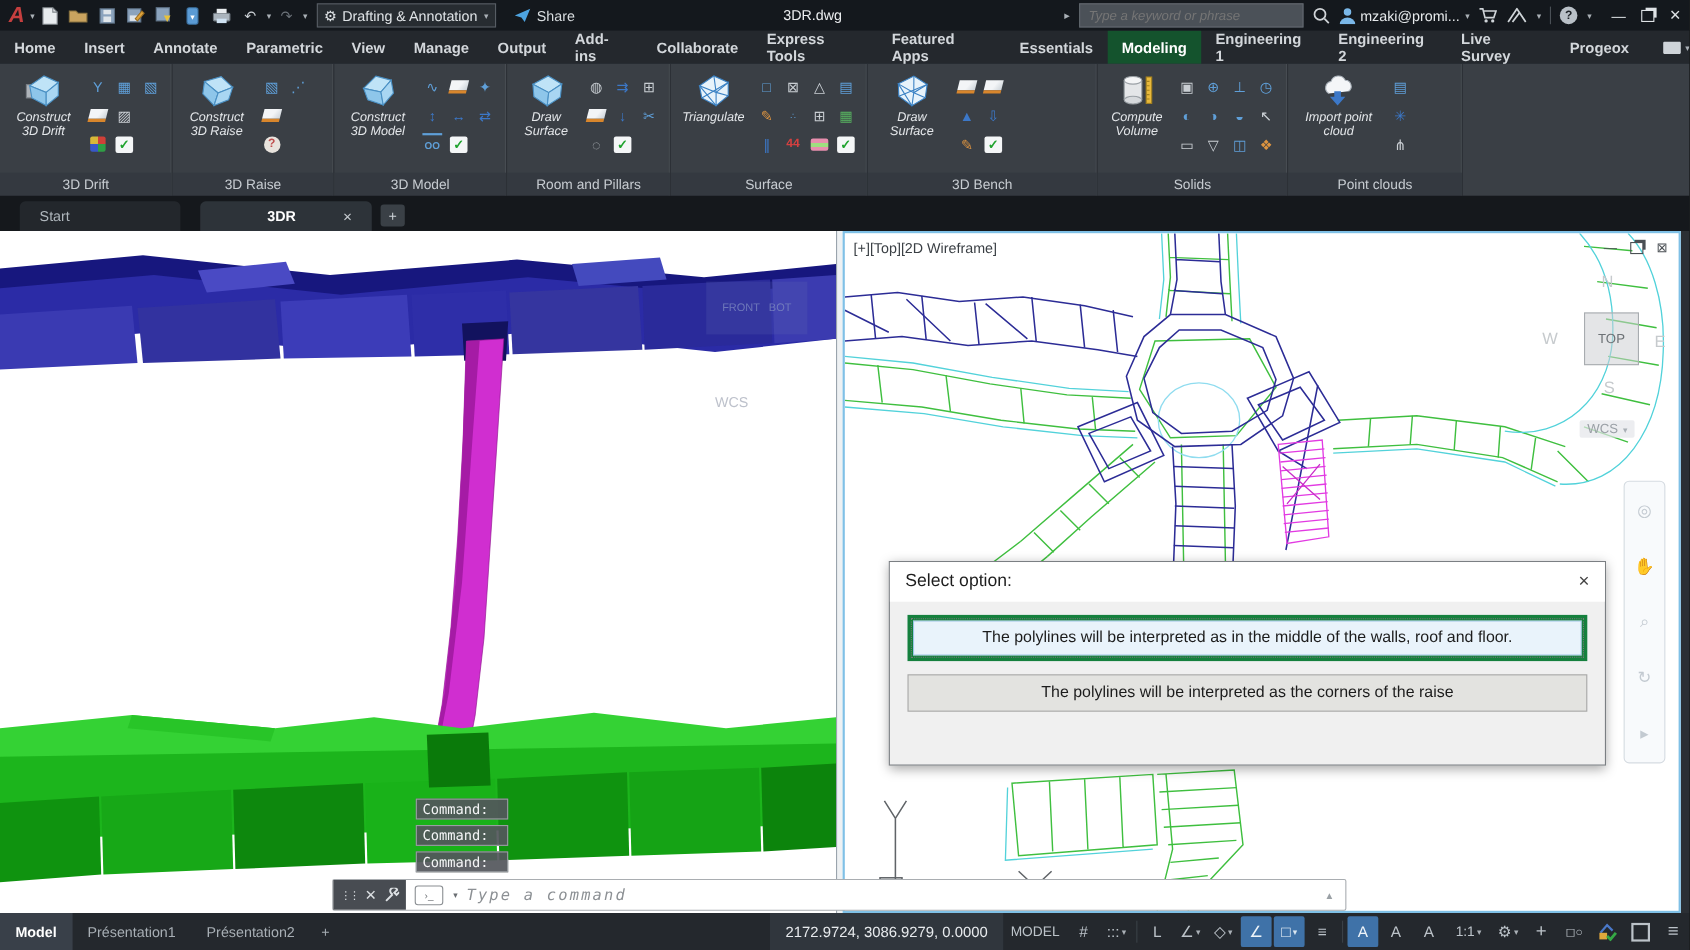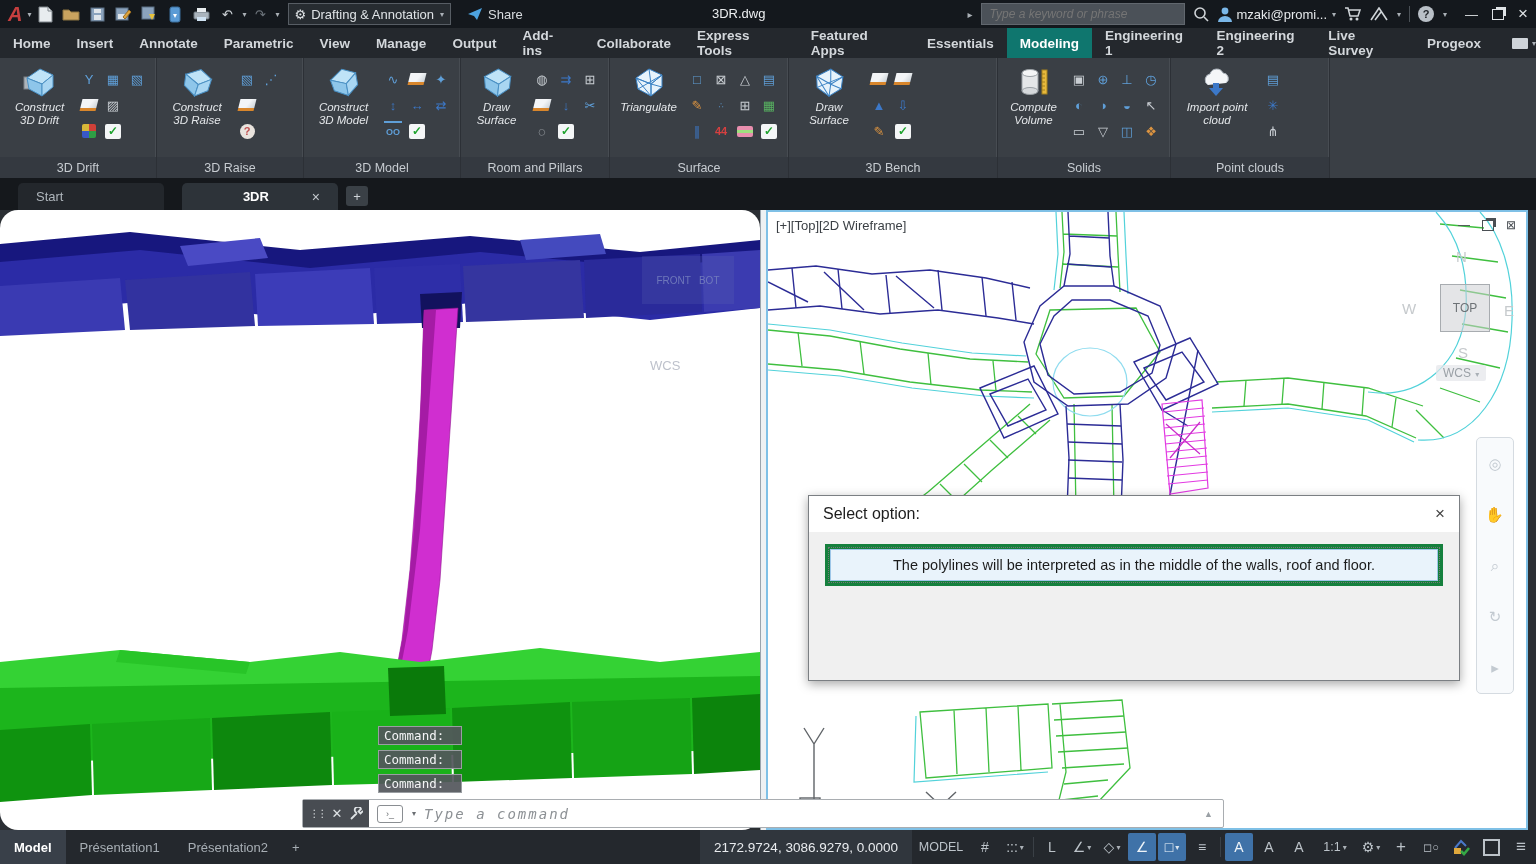--- a/index.html
+++ b/index.html
@@ -23,21 +23,21 @@
   .userbox{display:flex;align-items:center;gap:4px;color:#e6e9eb;}
   .help-circle{width:16px;height:16px;border-radius:50%;background:#b9c0c7;color:#1d2126;font-weight:bold;
                font-size:11px;display:flex;align-items:center;justify-content:center;}
   .winbtns{display:flex;align-items:center;gap:14px;margin-left:10px;color:#dfe3e6;font-size:13px;}
   .restore-box{width:10px;height:9px;border:1px solid #dfe3e6;box-shadow:3px -3px 0 -1px #dfe3e6;}
   .vsep{width:1px;height:16px;background:#4a5056;}
   
   .rtabs{position:absolute;left:0;top:28px;width:1536px;height:30px;background:#24282d;
          display:flex;align-items:stretch;font-size:13.5px;}
   .rtab{padding:0 13px;display:flex;align-items:center;color:#d3d7db;cursor:default;font-weight:bold;}
-  .rtab.active{background:#0f766e;color:#fff;}
+  .rtab.active{background:#14532d;color:#fff;}
   .rtab-collapse{margin-left:18px;display:flex;align-items:center;gap:3px;color:#c9ced3;}
   .panel-chip{width:16px;height:11px;background:#cfd4d9;border-radius:1px;}
   
   .ribbon{position:absolute;left:0;top:58px;width:1536px;height:120px;background:#3a3f45;display:flex;}
   .panel{position:relative;border-right:1px solid #2c3036;box-shadow:inset -1px 0 0 #474c52;height:120px;}
   .pbody{display:flex;gap:5px;padding:4px 7px 0 7px;height:94px;box-sizing:border-box;}
   .plabel{position:absolute;left:0;bottom:0;width:100%;height:21px;display:flex;align-items:center;
           justify-content:center;font-size:12.5px;color:#c7ccd1;background:#343940;}
   .bigbtn{width:66px;display:flex;flex-direction:column;align-items:center;gap:2px;padding-top:3px;font-style:italic;}
   .bigbtn .bi{width:38px;height:34px;}
@@ -58,41 +58,41 @@
   
   .doctabs{position:absolute;left:0;top:178px;width:1536px;height:32px;background:#15181c;display:flex;align-items:flex-end;}
   .dtab{height:27px;display:flex;align-items:center;padding:0 18px;font-size:13px;border-radius:5px 5px 0 0;margin-left:18px;}
   .dtab.start{background:#23272c;color:#aeb5bb;width:110px;}
   .dtab.current{background:#2d3339;color:#fff;font-weight:bold;width:120px;justify-content:space-between;}
   .dtab .x{font-weight:normal;color:#c4c9ce;font-size:14px;}
   .newtab{width:22px;height:20px;background:#3a4046;border-radius:3px;margin-left:8px;margin-bottom:4px;
           display:flex;align-items:center;justify-content:center;color:#cfd4d9;font-size:13px;}
   
   .workspace{position:absolute;left:0;top:210px;width:1536px;height:620px;background:#2b2f34;}
-  .vp-left{position:absolute;left:0;top:0;width:760px;height:620px;background:#ffffff;overflow:hidden;border-radius:18px;}
+  .vp-left{position:absolute;left:0;top:0;width:760px;height:620px;background:#ffffff;overflow:hidden;}
   .vp-divider{position:absolute;left:760px;top:0;width:6px;height:620px;background:#eef1f3;border-left:1px solid #9aa4ad;border-right:1px solid #9aa4ad;}
   .vp-right{position:absolute;left:766px;top:0;width:762px;height:620px;background:#fff;
             border:2px solid #7fc0e6;box-sizing:border-box;overflow:hidden;}
   .vp-label{position:absolute;left:8px;top:6px;font-size:13px;color:#3a3f44;}
   .vp-ctrls{position:absolute;right:10px;top:6px;display:flex;gap:12px;color:#4a4f54;font-size:12px;align-items:center;}
   .viewcube{position:absolute;left:664px;top:30px;width:100px;height:160px;font-size:15px;color:#c6cacd;}
   .vc-top{position:absolute;left:8px;top:42px;width:48px;height:46px;background:rgba(205,208,211,.55);
           border:1px solid #a8acb0;display:flex;align-items:center;justify-content:center;color:#6d7276;font-size:12px;}
   .vc-n{position:absolute;left:24px;top:6px;}.vc-w{position:absolute;left:-30px;top:58px;}
   .vc-e{position:absolute;left:72px;top:60px;}.vc-s{position:absolute;left:26px;top:102px;}
-  .vc-wcs{position:absolute;left:4px;top:123px;background:rgba(228,230,233,.7);color:#9aa0a6;
+  .vc-wcs{position:absolute;left:4px;top:140px;background:rgba(228,230,233,.7);color:#9aa0a6;
           font-size:12px;padding:1px 7px;border-radius:2px;}
   .navbar{position:absolute;right:12px;top:225px;width:36px;height:255px;border:1px solid #d5dbe1;
           border-radius:5px;background:rgba(243,246,249,.55);display:flex;flex-direction:column;
           align-items:center;justify-content:space-around;color:#c3cad1;font-size:15px;}
   .lvc{position:absolute;left:642px;top:46px;width:92px;height:48px;background:rgba(96,106,178,.22);
        display:flex;gap:8px;align-items:center;justify-content:center;font-size:10px;color:rgba(120,130,190,.85);}
   .lwcs{position:absolute;left:650px;top:148px;font-size:13px;color:rgba(185,190,200,.95);}
   
-  .dialog{position:absolute;left:808px;top:495px;width:650px;height:184px;background:#f0f0f0;
+  .dialog{position:absolute;left:808px;top:510px;width:650px;height:184px;background:#f0f0f0;
           border:1px solid #7b7f83;box-shadow:0 3px 10px rgba(0,0,0,.35);z-index:30;}
   .dlg-title{height:36px;background:#fff;display:flex;align-items:center;justify-content:space-between;
              padding:0 14px;font-size:16px;color:#1d1d1d;}
   .dlg-x{color:#444;font-size:17px;}
   .dlg-body{padding:12px 16px;display:flex;flex-direction:column;gap:12px;}
   .dlg-btn{height:32px;background:#e3e3e0;border:1px solid #a9a9a9;font-size:14.5px;color:#1c1c1c;
            display:flex;align-items:center;justify-content:center;font-family:"Liberation Sans",sans-serif;}
   .dlg-btn.default{background:#e9f3fb;border:5px solid #15803d;box-shadow:0 0 0 1px #9dc6e8 inset;
                    outline:1px dotted #777;outline-offset:-4px;}
   
@@ -602,20 +602,21 @@
     </div>
   </div>
 
   <div class="dialog">
     <div class="dlg-title">
       <span>Select option:</span>
       <span class="dlg-x">×</span>
     </div>
     <div class="dlg-body">
       <div class="dlg-btn default">The polylines will be interpreted as in the middle of the walls, roof and floor.</div>
+      <div class="dlg-btn">The polylines will be interpreted as the corners of the raise</div>
     </div>
   </div>
 
   <div class="cmd-history">
     <span class="cmd-badge">Command:</span>
     <span class="cmd-badge">Command:</span>
     <span class="cmd-badge">Command:</span>
   </div>
   <div class="cmdbar">
     <div class="cmd-left">

